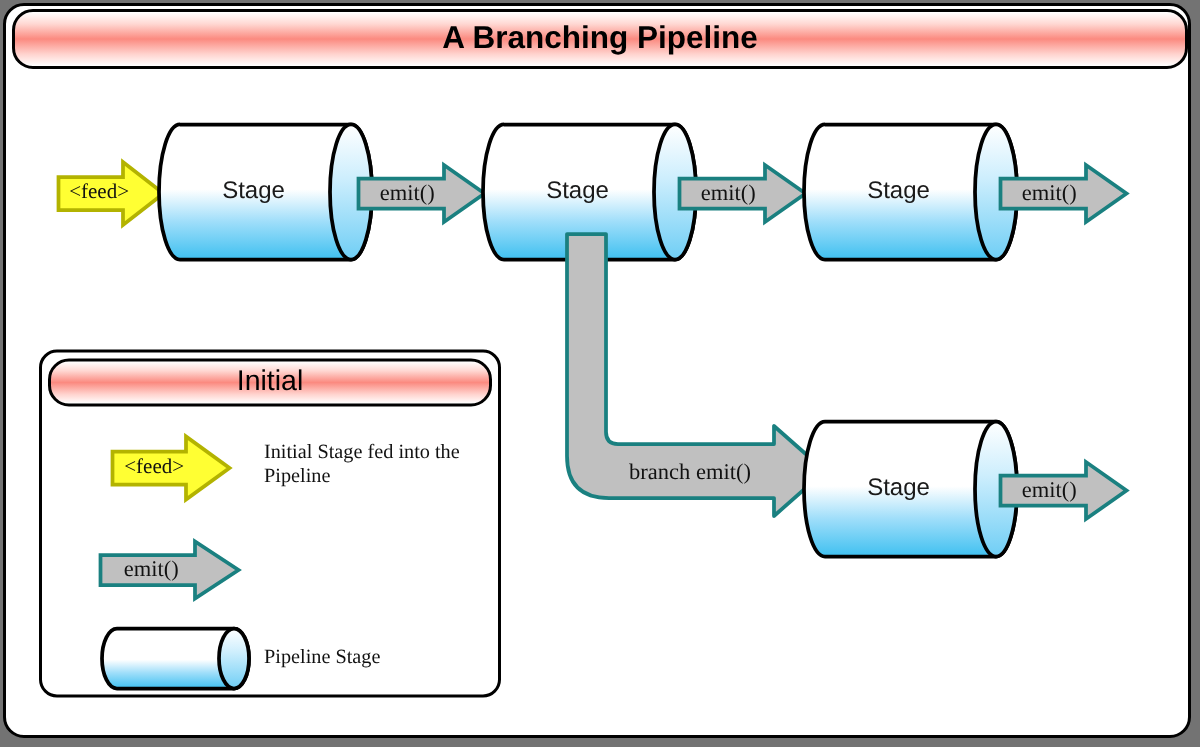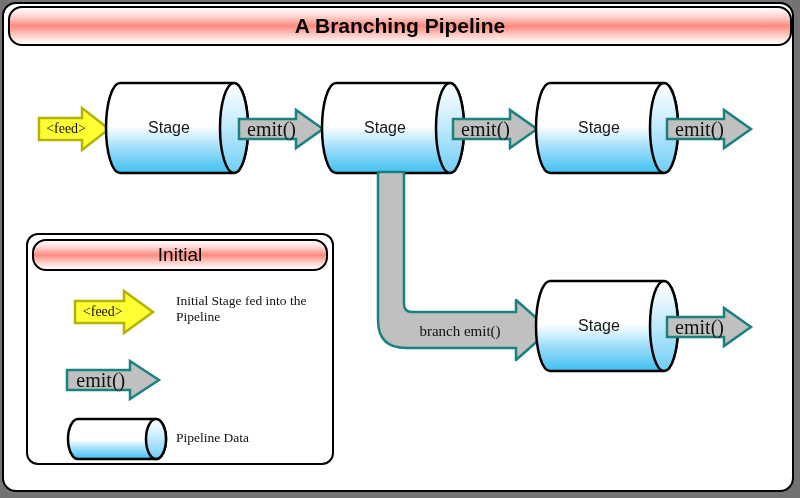--- a/index.html
+++ b/index.html
@@ -66,21 +66,21 @@
   
   .arrow{ position:absolute; }
   .arrow svg{ display:block; width:100%; height:100%; overflow:visible;}
   .arrow .atext{
     position:absolute;
     top:0;bottom:0;
     left:2%;
     width:74%;
     display:flex;align-items:center;justify-content:center;
     font-family:"Liberation Serif", serif;
-    font-size:20px;
+    font-size:15px;
     color:#111111;
     pointer-events:none;
     white-space:nowrap;
   }
   .arrow.feed .atext{ font-size:14px; }
 
   
   .branch{ position:absolute; }
   .branch svg{ display:block;width:100%;height:100%;overflow:visible;}
   .branch .btext{
@@ -231,21 +231,21 @@
     <div class="label">Stage</div>
   </div>
 
   <div class="arrow" style="left:666px;top:108px;width:86px;height:42px;">
     <svg viewBox="0 0 86 42" preserveAspectRatio="none">
       <polygon points="1,11 58,11 58,2 85,21 58,40 58,31 1,31" fill="#c0c0c0" stroke="#1a8080" stroke-width="2.5" stroke-linejoin="miter"></polygon>
     </svg>
     <div class="atext">emit()</div>
   </div>
 
-  <div class="branch" style="left:376px;top:172px;width:176px;height:190px;">
+  <div class="branch" style="left:376px;top:156px;width:176px;height:190px;">
     <svg viewBox="0 0 176 190" preserveAspectRatio="none">
       <path d="M2,0
                L2,148
                Q2,176 30,176
                L140,176
                L140,188
                L174,158
                L140,128
                L140,140
                L36,140
@@ -320,17 +320,17 @@
               <stop offset="0%" stop-color="#ffffff"></stop>
               <stop offset="40%" stop-color="#cdeefd"></stop>
               <stop offset="100%" stop-color="#6fcef5"></stop>
             </linearGradient>
           </defs>
           <path d="M10,2 H88 A10,20 0 0 1 88,42 H10 A10,20 0 0 1 10,2 Z" fill="url(#cgL)" stroke="#000000" stroke-width="2.5"></path>
           <ellipse cx="88" cy="22" rx="10" ry="20" fill="url(#cgLe)" stroke="#000000" stroke-width="2.5"></ellipse>
         </svg>
       </div>
     </div>
-    <div class="legend-desc" style="left:148px;top:195px;width:150px;">Pipeline Data</div>
+    <div class="legend-desc" style="left:148px;top:195px;width:150px;">Pipeline Stage</div>
 
   </div>
 
 </div>
 
 </body></html>

